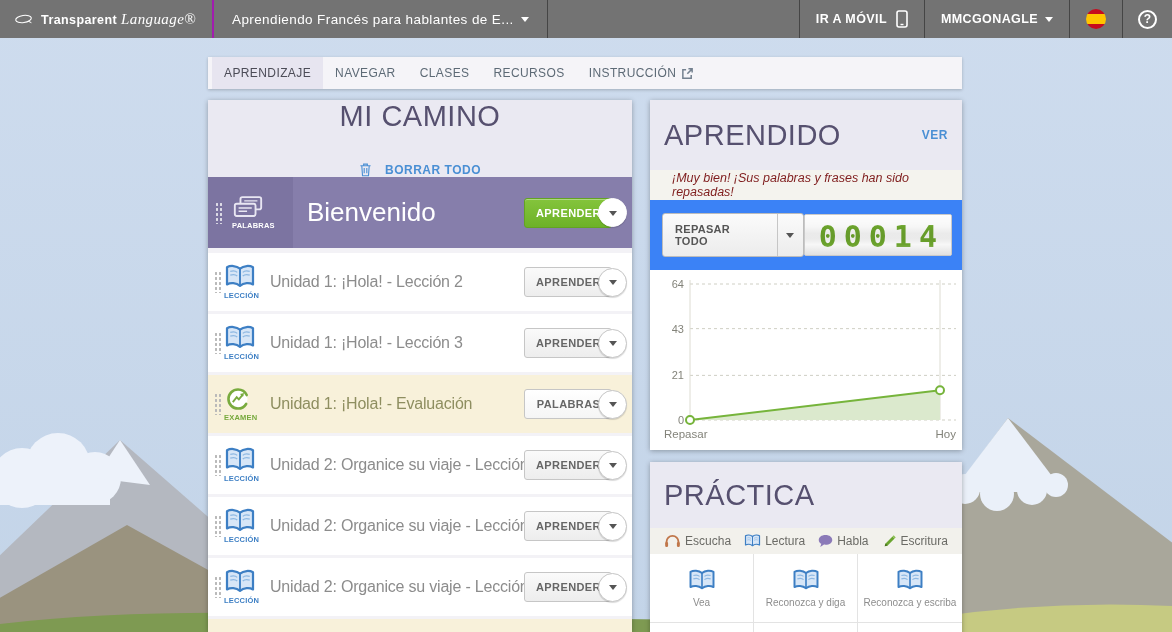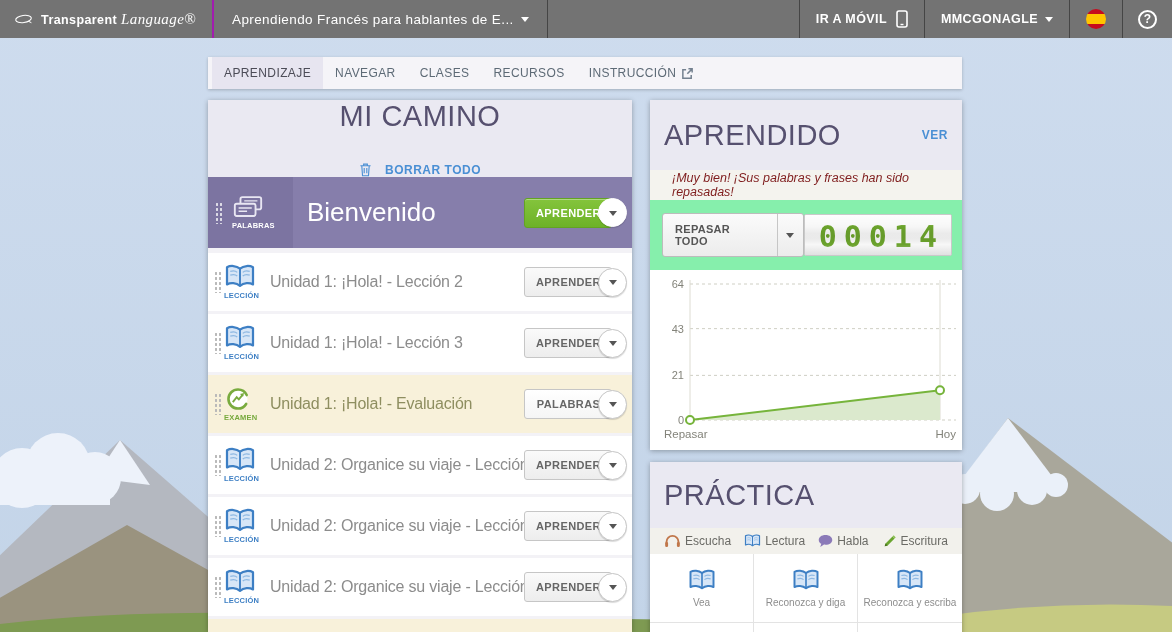--- a/index.html
+++ b/index.html
@@ -63,21 +63,21 @@
   .circle-btn { position:relative; z-index:2; width:29px; height:29px; flex:0 0 29px; border-radius:50%; background:#fff;
                 border:1px solid #c6c6c6; margin-left:-14px; display:flex; align-items:center; justify-content:center;
                 cursor:pointer; box-shadow:0 1px 1px rgba(0,0,0,.15); }
   .circle-btn .c { width:0; height:0; border-left:4px solid transparent; border-right:4px solid transparent; border-top:5px solid #555; margin-top:1px; }
   .circle-btn.noborder { border-color:#fff; }
 
   
   #panel-learned { left:650px; top:100px; width:312px; height:350px; }
   .learned-msg { height:30px; background:#f4f3ee; display:flex; align-items:center; justify-content:center;
                  font-size:12.5px; font-style:italic; color:#7f1d1d;padding-left:22px; }
-  .learned-controls { height:70px; background:#86efac; display:flex; align-items:center; justify-content:flex-start; padding:0 10px 0 12px; }
+  .learned-controls { height:70px; background:#3b82f6; display:flex; align-items:center; justify-content:flex-start; padding:0 10px 0 12px; }
   .splitbtn { display:flex; align-items:stretch; border:1px solid #bcbcbc; border-radius:3px; overflow:hidden;
               background:linear-gradient(#fbfbfb,#ececec); }
   .seg-main { padding:9px 12px; font-size:11px; font-weight:bold; color:#555; letter-spacing:.3px; cursor:pointer; }
   .seg-caret { width:26px; border-left:1px solid #c6c6c6; display:flex; align-items:center; justify-content:center; cursor:pointer; }
   .seg-caret .c { width:0; height:0; border-left:4px solid transparent; border-right:4px solid transparent; border-top:5px solid #555; }
   .odometer { position:relative; width:150px; height:42px; border:1px solid #c9c9c9; border-radius:2px; overflow:hidden; background:#f7f7f7; }
   .odo-strip { display:flex; flex-direction:column; transform:translateY(-26px); }
   .odo-row { height:32px; line-height:32px; text-align:center; font-family:"DejaVu Sans Mono",monospace;
              font-weight:bold; font-size:30px; color:#6ba32c; letter-spacing:7px; text-indent:7px; }
   .odometer::after { content:""; position:absolute; inset:0; pointer-events:none;

